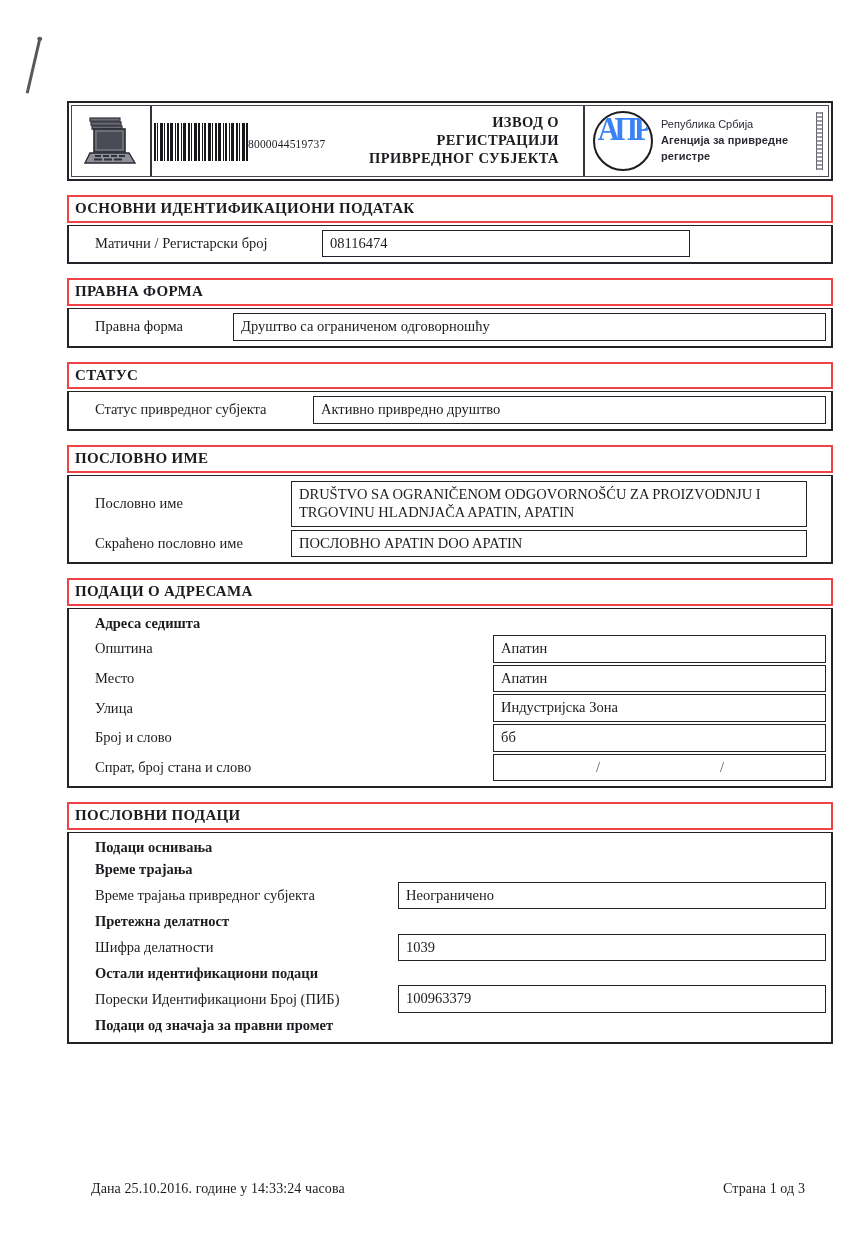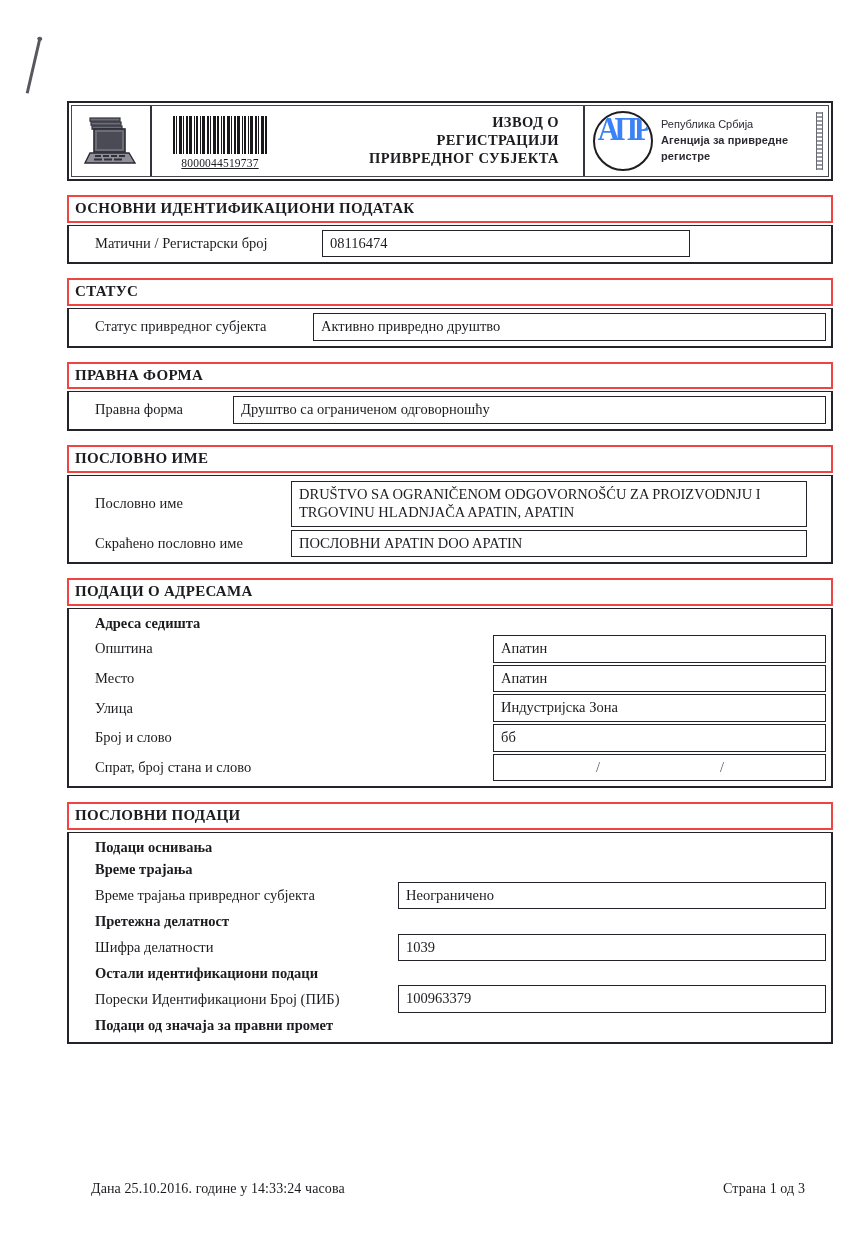--- a/index.html
+++ b/index.html
@@ -64,26 +64,25 @@
     display: flex;
     align-items: center;
     justify-content: center;
     border-right: 2px solid #33333b;
     flex: none;
   }
   .hdr-barcode {
     width: 136px;
     flex: none;
     display: flex;
-    flex-direction: column;
-    justify-content: center;
+    flex-direction: row;
+    justify-content: flex-start;
     align-items: center;
     padding: 4px 2px 2px 2px;
     box-sizing: border-box;
-    text-decoration: underline;
   }
   .bars {
     display: flex;
     align-items: flex-end;
     height: 38px;
     gap: 0;
   }
   .bars i { display: block; background: #17171c; height: 100%; }
   .barcode-num {
     font-size: 11.5px;
@@ -346,49 +345,49 @@
     <div class="section-title">ОСНОВНИ ИДЕНТИФИКАЦИОНИ ПОДАТАК</div>
     <div class="section-body gap">
       <div class="row">
         <div class="row-label lbl-w1">Матични / Регистарски број</div>
         <div class="row-value val-w1">08116474</div>
       </div>
     </div>
   </div>
 
   <div class="section">
+    <div class="section-title">ПРАВНА ФОРМА</div>
+    <div class="section-body gap">
+      <div class="row">
+        <div class="row-label lbl-w3">Правна форма</div>
+        <div class="row-value val-full">Друштво са ограниченом одговорношћу</div>
+      </div>
+    </div>
+  </div>
+
+  <div class="section">
     <div class="section-title">СТАТУС</div>
     <div class="section-body gap">
       <div class="row">
         <div class="row-label lbl-w2">Статус привредног субјекта</div>
         <div class="row-value val-full">Активно привредно друштво</div>
-      </div>
-    </div>
-  </div>
-
-  <div class="section">
-    <div class="section-title">ПРАВНА ФОРМА</div>
-    <div class="section-body gap">
-      <div class="row">
-        <div class="row-label lbl-w3">Правна форма</div>
-        <div class="row-value val-full">Друштво са ограниченом одговорношћу</div>
       </div>
     </div>
   </div>
 
   <div class="section">
     <div class="section-title">ПОСЛОВНО ИМЕ</div>
     <div class="section-body gap">
       <div class="row two-line">
         <div class="row-label lbl-w4">Пословно име</div>
         <div class="row-value val-name">DRUŠTVO SA OGRANIČENOM ODGOVORNOŠĆU ZA PROIZVODNJU I TRGOVINU HLADNJAČA APATIN, APATIN</div>
       </div>
       <div class="row">
         <div class="row-label lbl-w4">Скраћено пословно име</div>
-        <div class="row-value val-name">ПОСЛОВНИ APATIN DOO APATIN</div>
+        <div class="row-value val-name">ПОСЛОВНО APATIN DOO APATIN</div>
       </div>
     </div>
   </div>
 
   <div class="section">
     <div class="section-title">ПОДАЦИ О АДРЕСАМА</div>
     <div class="section-body gap">
       <div class="subhead">Адреса седишта</div>
       <div class="row">
         <div class="row-label lbl-w5">Општина</div>

